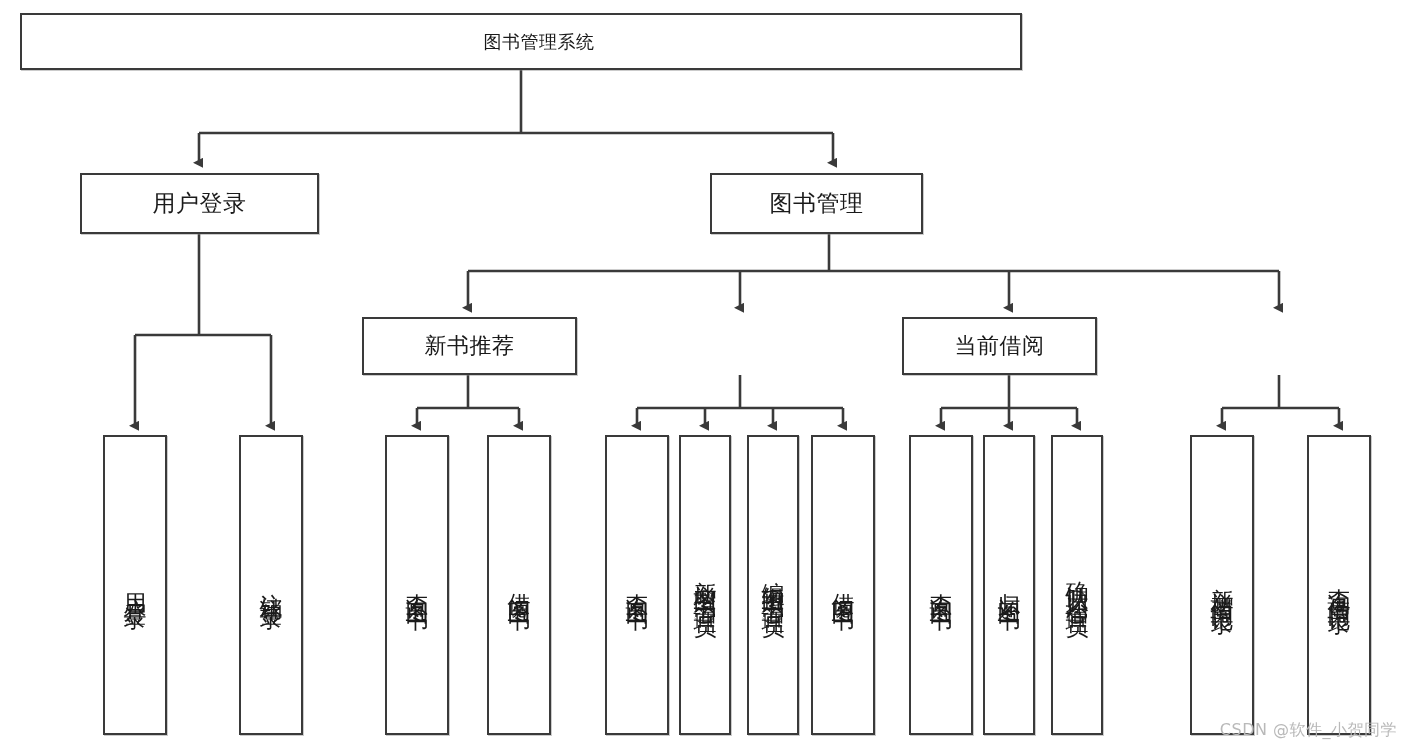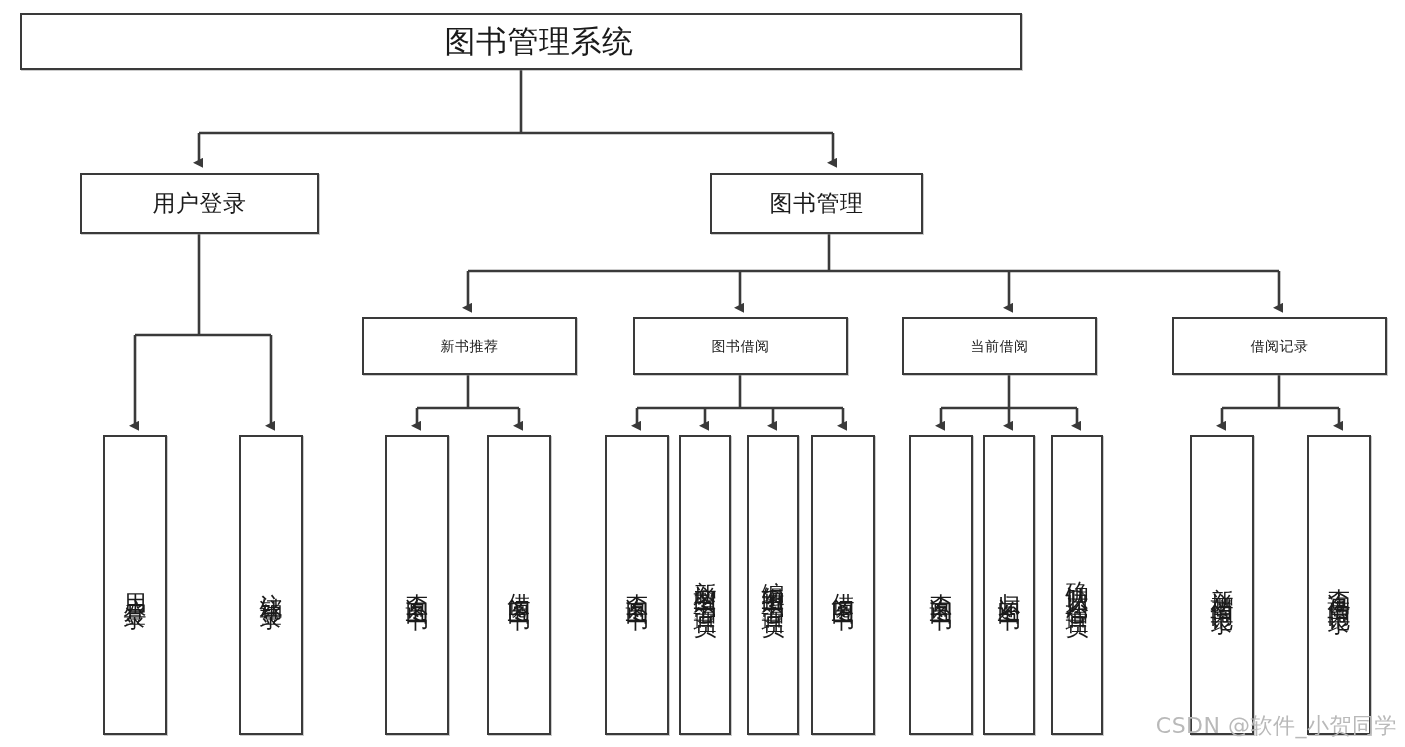--- a/index.html
+++ b/index.html
@@ -38,43 +38,43 @@
     color: #1a1a1a;
     box-shadow: 1px 1px 0 rgba(140,140,140,0.45);
   }
   .node .label {
     display: block;
     text-align: center;
     line-height: 1.18;
     letter-spacing: 0.5px;
   }
   
-  .node.h-root .label { font-size: 31px; margin-left: 36px; }
+  .node.h-root .label { font-size: 18px; margin-left: 36px; }
   .node.h-l1 .label   { font-size: 23px; }
-  .node.h-l2 .label   { font-size: 14px; }
+  .node.h-l2 .label   { font-size: 22px; }
 
   
   .node.v-leaf {
     writing-mode: vertical-rl;
     text-orientation: upright;
   }
   .node.v-leaf .label {
     writing-mode: vertical-rl;
     text-orientation: upright;
     font-size: 23px;
     line-height: 1.0;
     letter-spacing: 5px;
     white-space: nowrap;
     text-align: center;
   }
   #watermark {
     position: absolute;
     right: 8px;
     bottom: 6px;
-    font-size: 22px;
+    font-size: 16px;
     color: #b9b9b9;
     letter-spacing: 0.5px;
     white-space: nowrap;
     user-select: none;
   }
 </style>
 </head>
 <body>
 
 <div id="diagram">
@@ -138,31 +138,25 @@
   </div>
 
   <div class="node h-l1" style="left:710px; top:173px; width:213px; height:61px;">
     <span class="label">图书管理</span>
   </div>
 
   <div class="node h-l2" style="left:362px; top:317px; width:215px; height:58px;">
     <span class="label">新书推荐</span>
   </div>
 
-  <div class="node h-l2" style="left:633px; top:317px; width:215px; height:58px;">
-    <span class="label">图书借阅</span>
-  </div>
 
   <div class="node h-l2" style="left:902px; top:317px; width:195px; height:58px;">
     <span class="label">当前借阅</span>
   </div>
 
-  <div class="node h-l2" style="left:1172px; top:317px; width:215px; height:58px;">
-    <span class="label">借阅记录</span>
-  </div>
 
   <div class="node v-leaf" style="left:103px; top:435px; width:64px; height:300px;">
     <span class="label">用户登录</span>
   </div>
 
   <div class="node v-leaf" style="left:239px; top:435px; width:64px; height:300px;">
     <span class="label">注销登录</span>
   </div>
 
   <div class="node v-leaf" style="left:385px; top:435px; width:64px; height:300px;">

